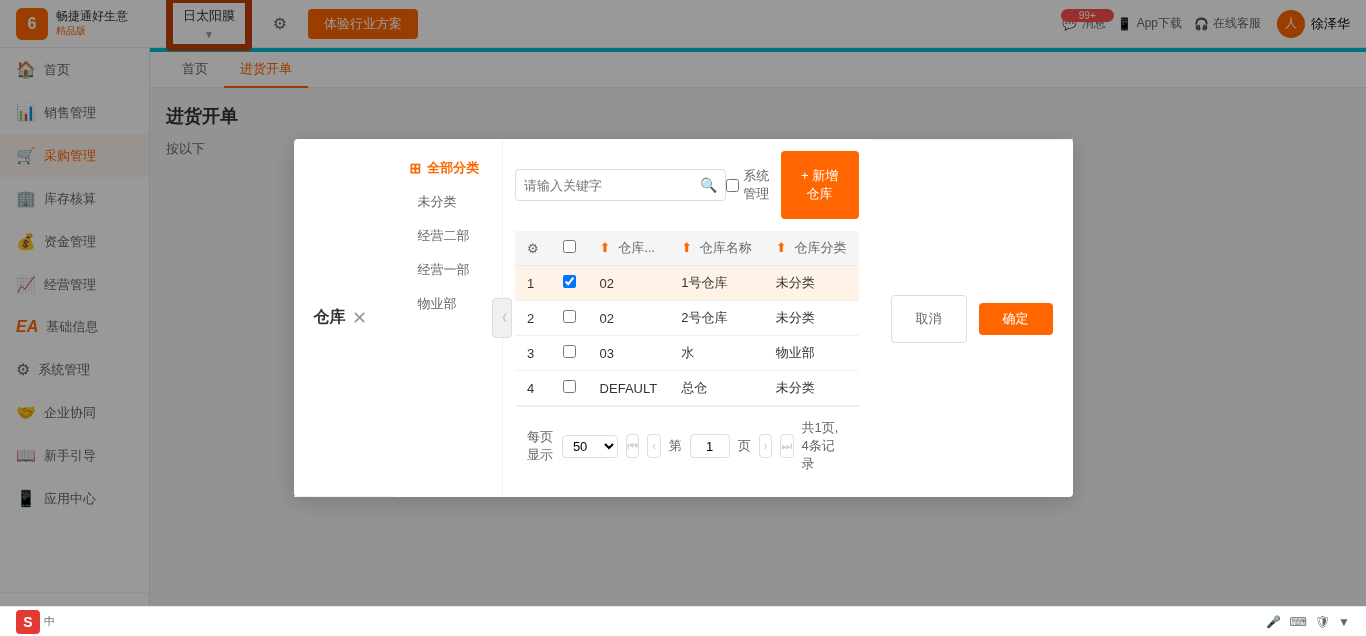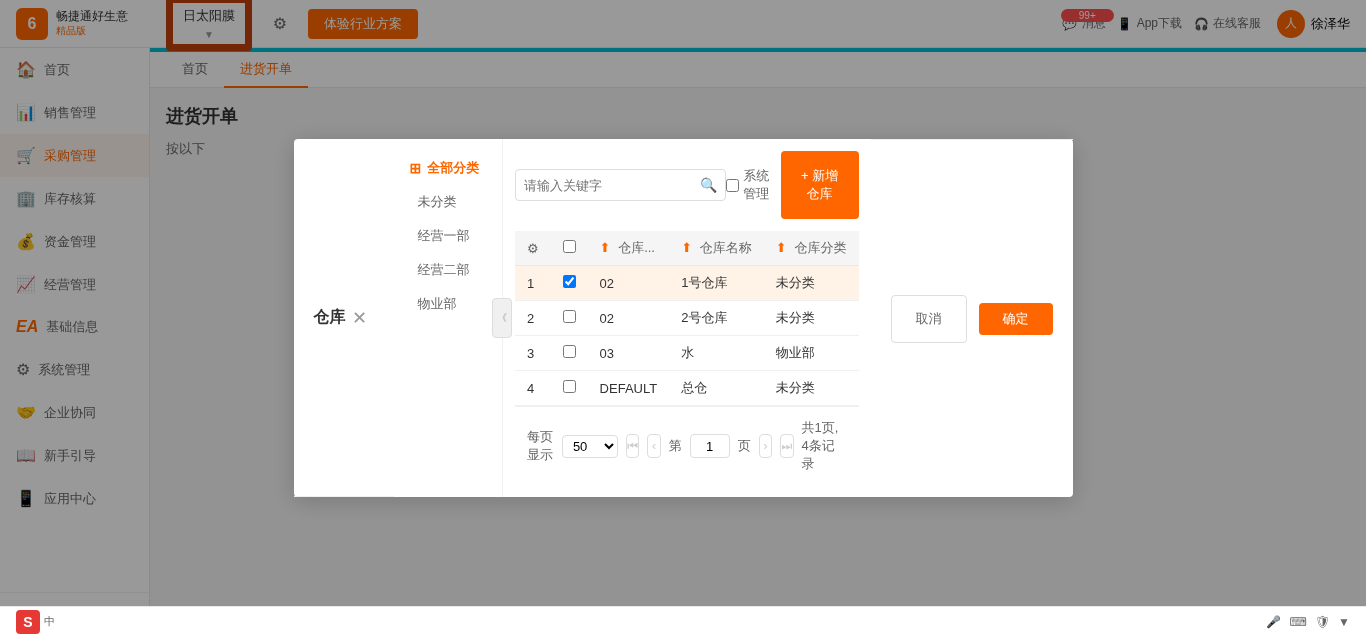--- a/index.html
+++ b/index.html
@@ -404,24 +404,24 @@
 
       <div class="modal-left" style="position:relative;">
         <div class="category-header">
           <span class="grid-icon">⊞</span>
           <span>全部分类</span>
         </div>
         <div class="category-item">
           <span>未分类</span>
         </div>
         <div class="category-item">
+          <span>经营二部</span>
+        </div>
+        <div class="category-item">
           <span>经营一部</span>
-        </div>
-        <div class="category-item">
-          <span>经营二部</span>
         </div>
         <div class="category-item">
           <span>物业部</span>
         </div>
         <div class="collapse-btn">《</div>
       </div>
 
       <div class="modal-right">
         <div class="modal-toolbar">
           <div class="search-box">

